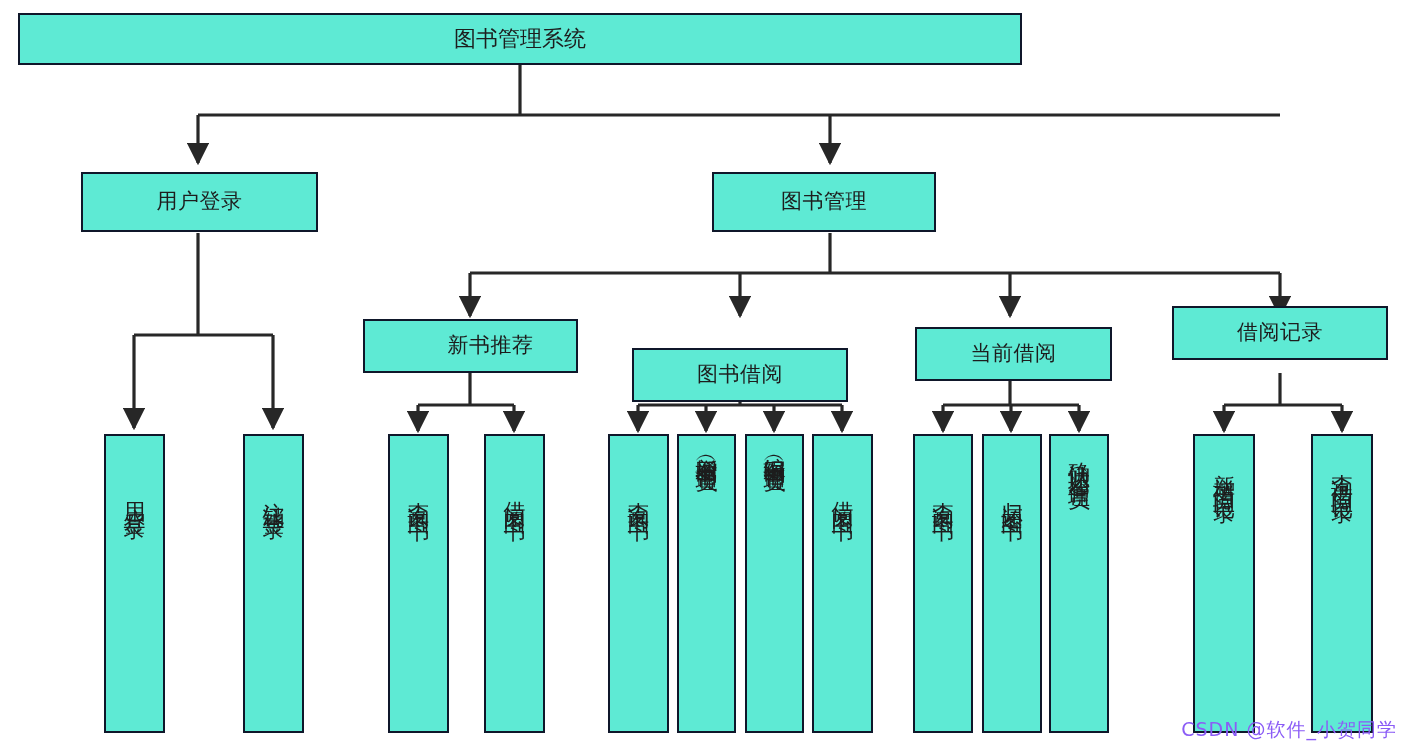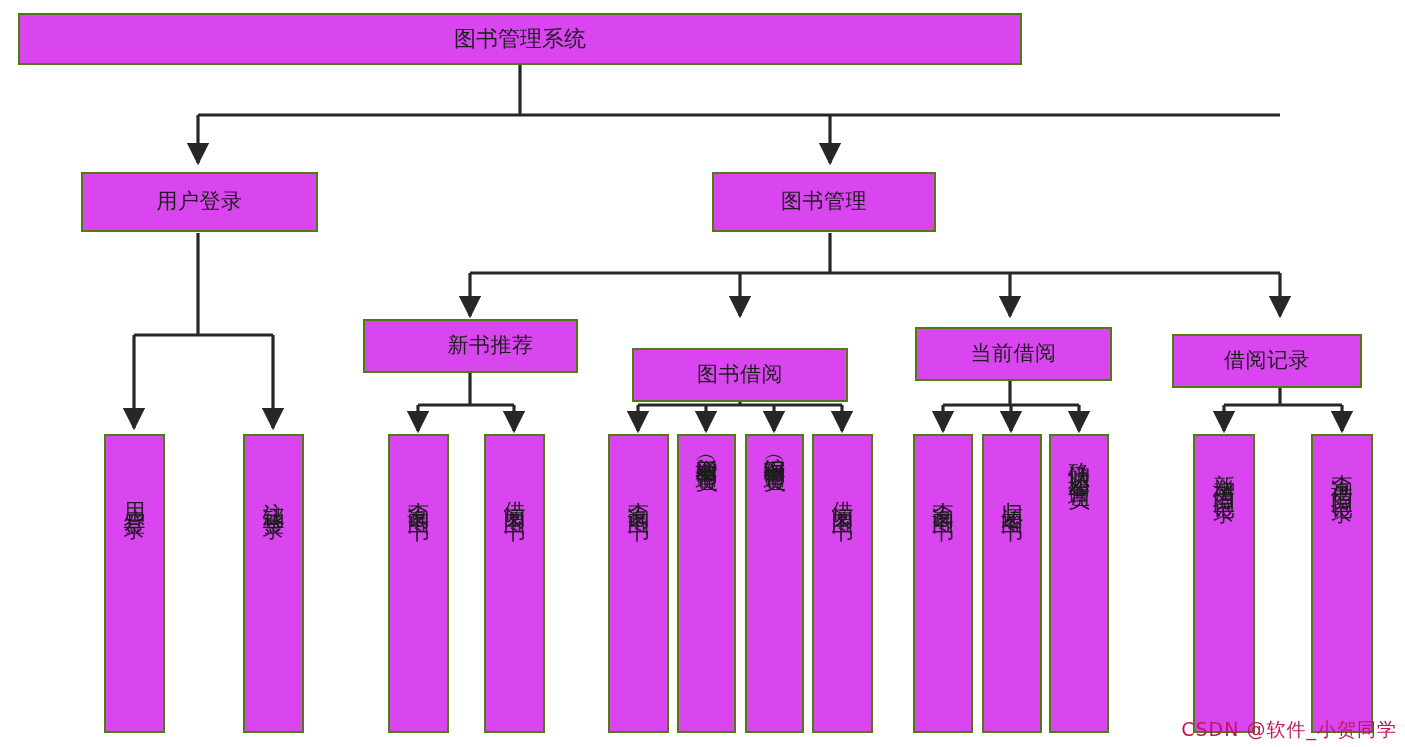--- a/index.html
+++ b/index.html
@@ -17,22 +17,22 @@
   }
   #edges{
     position:absolute;
     left:0;top:0;
     width:1405px;height:747px;
     pointer-events:none;
   }
   .node{
     position:absolute;
     box-sizing:border-box;
-    border:2px solid #4d7c0f;
-    background:#d946ef;
+    border:2px solid #0f172a;
+    background:#5eead4;
     display:flex;
     align-items:center;
     justify-content:center;
     text-align:center;
     line-height:1.12;
     color:#1d1d1d;
   }
   .node.h{
     font-size:21px;
     letter-spacing:0.5px;
@@ -59,21 +59,21 @@
   .node.v.c4 .vtext{ padding-top:48px; }
   .node.v.c6 .vtext{ padding-top:20px; }
   .node.v.c8 .vtext{ padding-top:8px;  letter-spacing:4px;}
   .node.v.c9 .vtext{ padding-top:4px;  letter-spacing:2px;}
 
   #watermark{
     position:absolute;
     right:8px;
     bottom:4px;
     font-size:19px;
-    color:#be185d;
+    color:#8b5cf6;
     letter-spacing:1px;
     white-space:nowrap;
     user-select:none;
   }
 </style>
 </head>
 <body>
 
 <div id="canvas">
 
@@ -140,21 +140,21 @@
 
   <div class="node h" style="left:363px;top:319px;width:215px;height:54px;padding-left:40px;">
     <span>新书推荐</span>
   </div>
   <div class="node h" style="left:632px;top:319px;width:216px;height:54px;margin-top:29px;">
     <span>图书借阅</span>
   </div>
   <div class="node h" style="left:903px;top:327px;width:197px;height:54px;margin-left:12px;">
     <span>当前借阅</span>
   </div>
-  <div class="node h" style="left:1172px;top:334px;width:190px;height:54px;">
+  <div class="node h" style="left:1172px;top:306px;width:216px;height:54px;">
     <span>借阅记录</span>
   </div>
 
   <div class="node v c4" style="left:104px;top:434px;width:61px;height:299px;">
     <span class="vtext">用户登录</span>
   </div>
   <div class="node v c4" style="left:243px;top:434px;width:61px;height:299px;">
     <span class="vtext">注销登录</span>
   </div>
 

